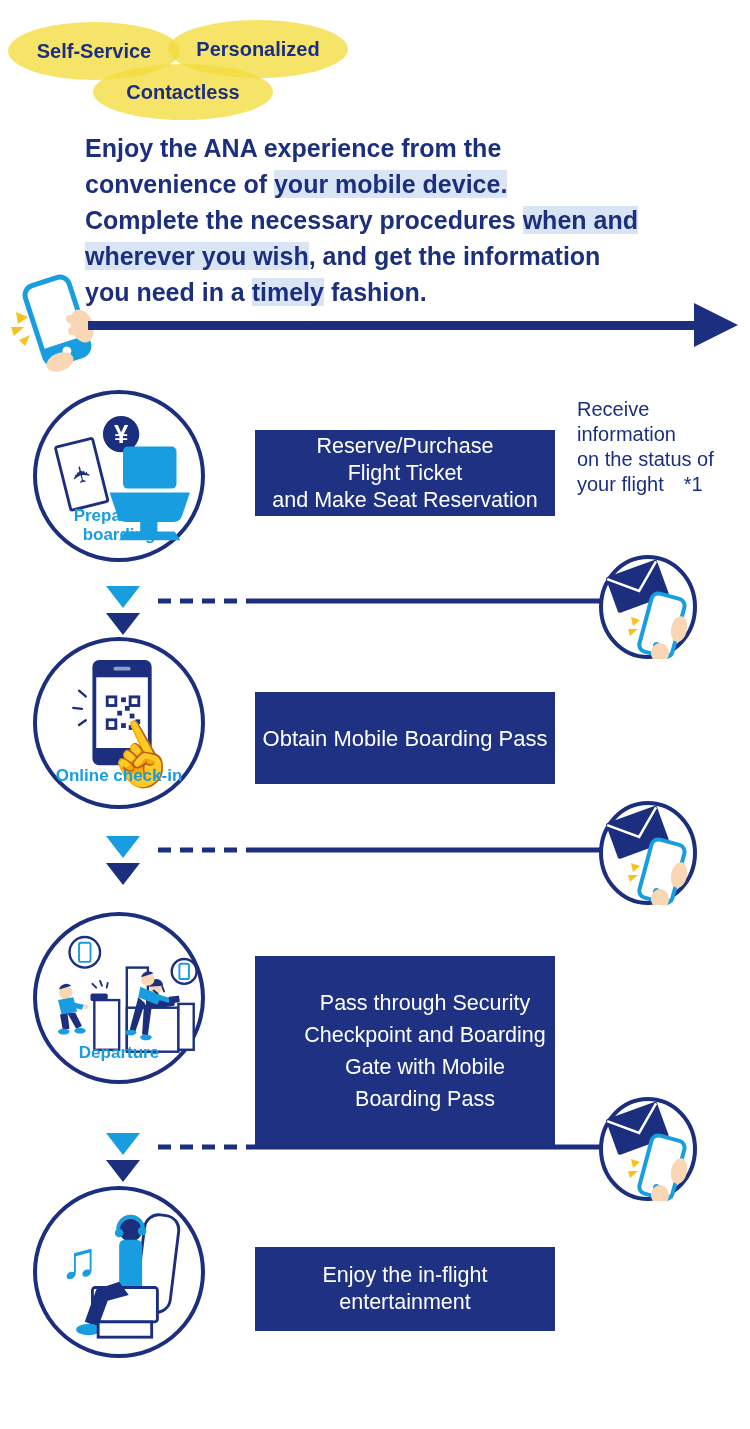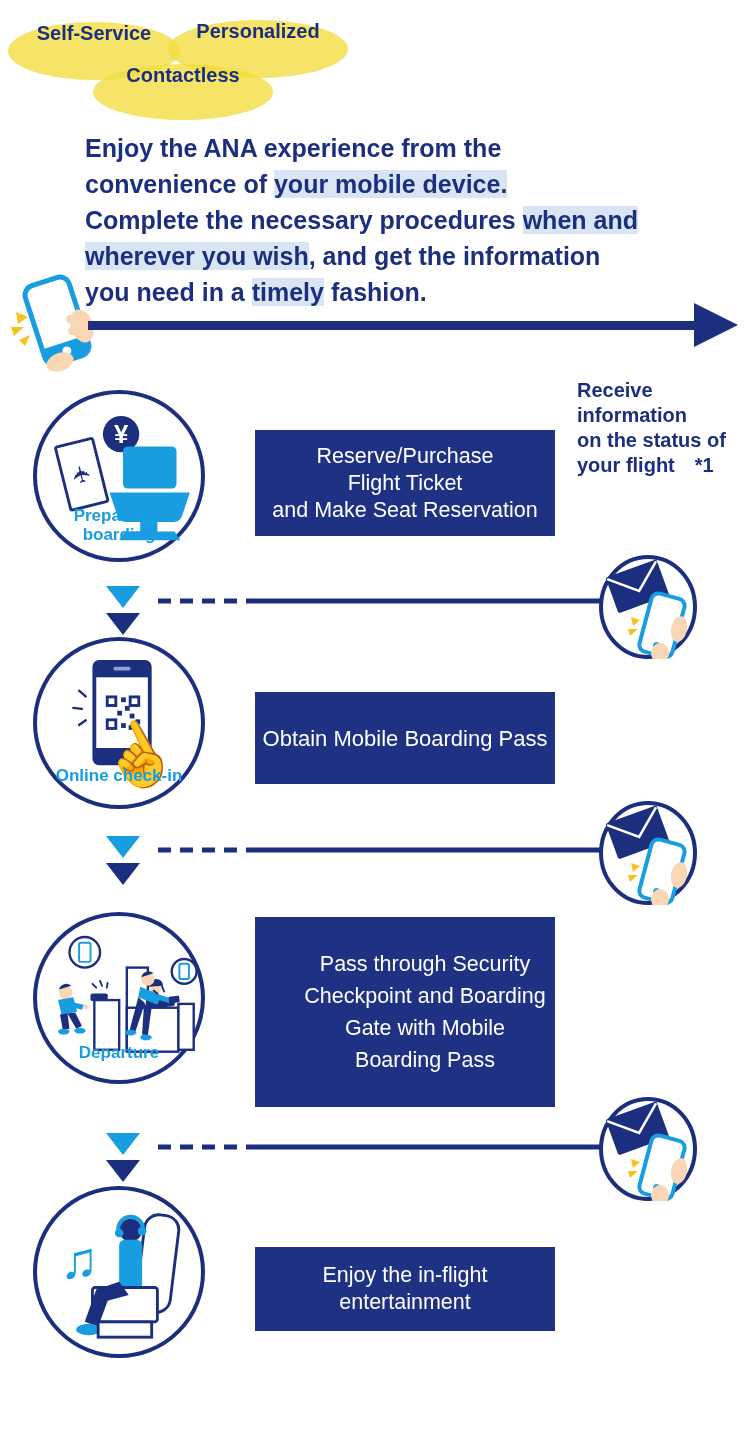--- a/index.html
+++ b/index.html
@@ -5,40 +5,40 @@
   :root{
     --navy:#1b2f7e; --box:#1e3183; --blue:#189de0; --hl:#d9e5f5;
     --skin:#f9d7b5; --spark:#f5c21e;
   }
   *{margin:0;padding:0;box-sizing:border-box;}
   body{background:#fff;font-family:"Liberation Sans",sans-serif;}
   #canvas{position:relative;width:750px;height:1429px;background:#fff;overflow:hidden;}
 
   
   .badge{position:absolute;border-radius:50%;background:rgba(243,221,62,0.78);
-         display:flex;align-items:flex-start;justify-content:center;}
+         display:flex;align-items:center;justify-content:center;}
   .badge span{color:var(--navy);font-weight:bold;font-size:20px;}
   #badge1{left:8px;top:22px;width:172px;height:58px;}
   #badge2{left:168px;top:20px;width:180px;height:58px;}
   #badge3{left:93px;top:64px;width:180px;height:56px;z-index:2;}
 
   
   .intro{position:absolute;left:85px;top:130px;width:640px;color:var(--navy);
          font-weight:bold;font-size:25px;line-height:36px;}
   .intro .hl{background:var(--hl);margin-top:20px;}
 
   
   .arrow-bar{position:absolute;left:88px;top:321px;width:612px;height:9px;background:var(--navy);}
   .arrow-head{position:absolute;left:694px;top:303px;width:0;height:0;
               border-left:44px solid var(--navy);border-top:22px solid transparent;border-bottom:22px solid transparent;}
   .hero-phone{position:absolute;left:8px;top:274px;}
 
   
-  .receive-note{position:absolute;left:577px;top:378px;width:172px;color:var(--navy);
-                font-size:20px;line-height:25px;white-space:pre-line;font-weight:bold;}
+  .receive-note{position:absolute;left:577px;top:397px;width:172px;color:var(--navy);
+                font-size:20px;line-height:25px;white-space:pre-line;}
 
   
   .step-circle{position:absolute;left:33px;width:172px;height:172px;background:#fff;
                border:4px solid var(--navy);border-radius:50%;}
   .step-circle svg{position:absolute;left:0;top:0;}
   .circle-label{position:absolute;left:0;right:0;bottom:14px;text-align:center;color:var(--blue);
                 font-weight:bold;font-size:17px;line-height:19px;white-space:pre-line;z-index:3;}
 
   
   .step-box{position:absolute;left:255px;width:300px;background:var(--box);color:#fff;
@@ -107,21 +107,21 @@
       <g fill="var(--blue)">
         <rect x="90" y="55" width="56" height="44" rx="5"></rect>
         <path d="M76,103 h84 l-8,24 q-2,7 -9,7 h-50 q-7,0 -9,-7 z"></path>
         <rect x="108" y="134" width="18" height="12"></rect>
         <path d="M92,144 h52 l6,9 h-64 z"></path>
       </g>
     </svg>
     <div class="circle-label">Prepare for
 boarding</div>
   </div>
-  <div class="step-box" style="top:430px;height:106px;">Reserve/Purchase
+  <div class="step-box" style="top:430px;height:86px;">Reserve/Purchase
 Flight Ticket
 and Make Seat Reservation</div>
 
   <div class="tri tri-light" style="top:586px;"></div>
   <div class="tri tri-dark" style="top:613px;"></div>
   <svg class="conn-line" style="top:598px;" width="442" height="6">
     <line x1="0" y1="3" x2="442" y2="3" stroke="var(--navy)" stroke-width="5" stroke-dasharray="13 9 13 9 13 9 13 9 500"></line>
   </svg>
   <svg class="mail-circle" style="top:555px;" width="100" height="104" viewBox="0 0 100 104">
     <ellipse cx="50" cy="52" rx="47" ry="50" fill="#fff" stroke="var(--navy)" stroke-width="4"></ellipse>
@@ -249,21 +249,21 @@
       <g stroke="var(--navy)" stroke-width="2" stroke-linecap="round">
         <line x1="58" y1="71" x2="62" y2="75"></line>
           <line x1="66" y1="68" x2="68" y2="73"></line>
           <line x1="74" y1="70" x2="73" y2="75"></line>
         <line x1="122" y1="78" x2="126" y2="81"></line>
           <line x1="131" y1="74" x2="133" y2="79"></line>
       </g>
     </svg>
     <div class="circle-label" style="bottom:18px;">Departure</div>
   </div>
-  <div class="step-box" style="top:917px;height:190px;line-height:32px;padding-left:40px;">Pass through Security
+  <div class="step-box" style="top:956px;height:190px;line-height:32px;padding-left:40px;">Pass through Security
 Checkpoint and Boarding
 Gate with Mobile
 Boarding Pass</div>
 
   <div class="tri tri-light" style="top:1133px;"></div>
   <div class="tri tri-dark" style="top:1160px;"></div>
   <svg class="conn-line" style="top:1144px;" width="442" height="6">
     <line x1="0" y1="3" x2="442" y2="3" stroke="var(--navy)" stroke-width="5" stroke-dasharray="13 9 13 9 13 9 13 9 500"></line>
   </svg>
   <svg class="mail-circle" style="top:1097px;" width="100" height="104" viewBox="0 0 100 104">

